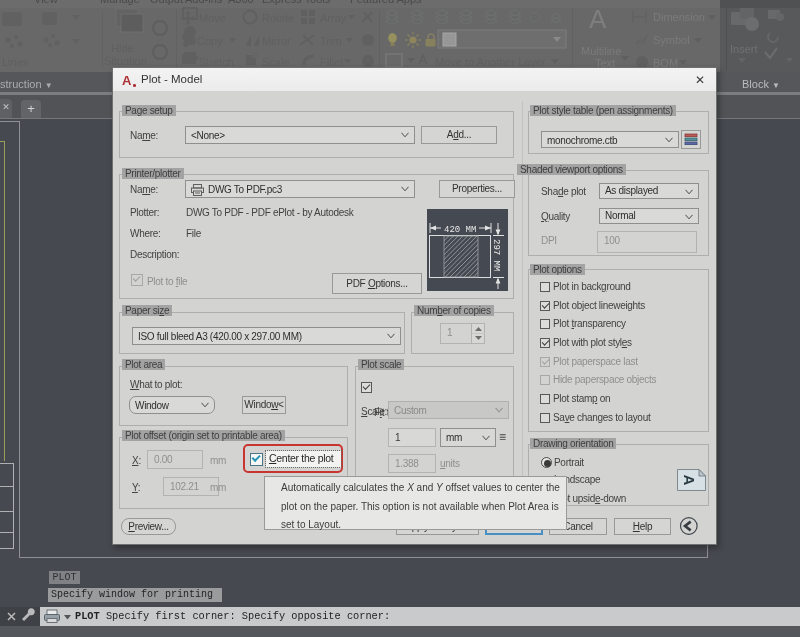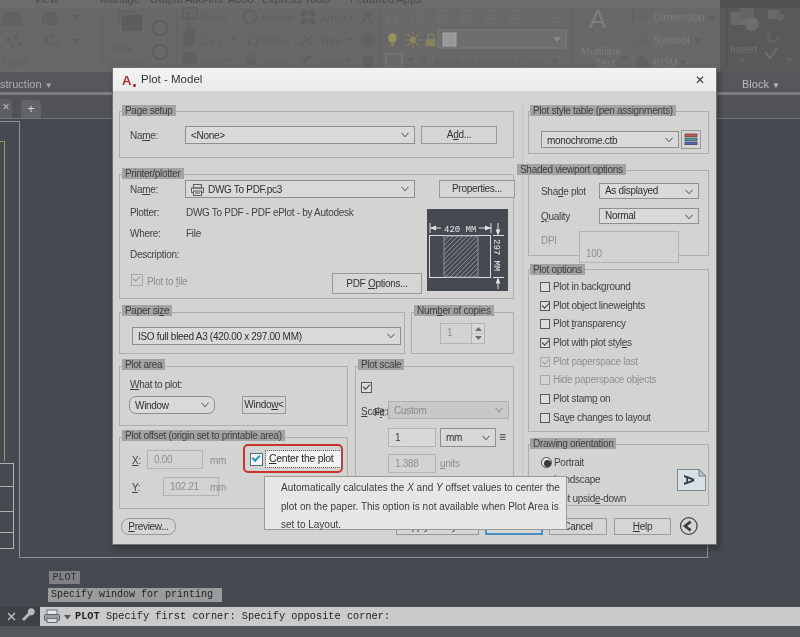--- a/index.html
+++ b/index.html
@@ -474,21 +474,21 @@
           </svg>
         </div>
       <div class="lbl" style="left:428px; top:143px;"><u>Q</u>uality</div>
       <div class="combo" style="left:486px; top:140px; width:100px; height:16px;">
           <span class="cv" style="top:1px;">Normal</span>
           <svg class="carr" viewBox="0 0 8 6" style="top:5px;">
             <path d="M0.5 0.8 L4 4.8 L7.5 0.8" fill="none" stroke="#4a4a4a" stroke-width="1"></path>
           </svg>
         </div>
       <div class="dlbl" style="left:428px; top:167px;">DPI</div>
-      <div class="tbox" style="left:466px; top:163px; width:100px; height:32px; padding-top:16px;">100</div>
+      <div class="tbox" style="left:484px; top:163px; width:100px; height:22px; padding-top:3px;">100</div>
 
       <div class="grp" style="left:415px; top:201px; width:181px; height:163px;"></div>
       <div class="glbl" style="left:417px; top:196px;">Plot options</div>
       <div class="cb" style="left:427px; top:214px; width:10px; height:10px;"></div>
       <div class="lbl" style="left:440px; top:213px;">Plot in back<u>g</u>round</div>
       <div class="cb" style="left:427px; top:233px; width:10px; height:10px;"></div>
       <div class="abs ck" style="left:429px; top:235px;"></div>
       <div class="lbl" style="left:440px; top:232px;">Plot object lineweights</div>
       <div class="cb" style="left:427px; top:251px; width:10px; height:10px;"></div>
       <div class="lbl" style="left:440px; top:250px;">Plot <u>t</u>ransparency</div>

